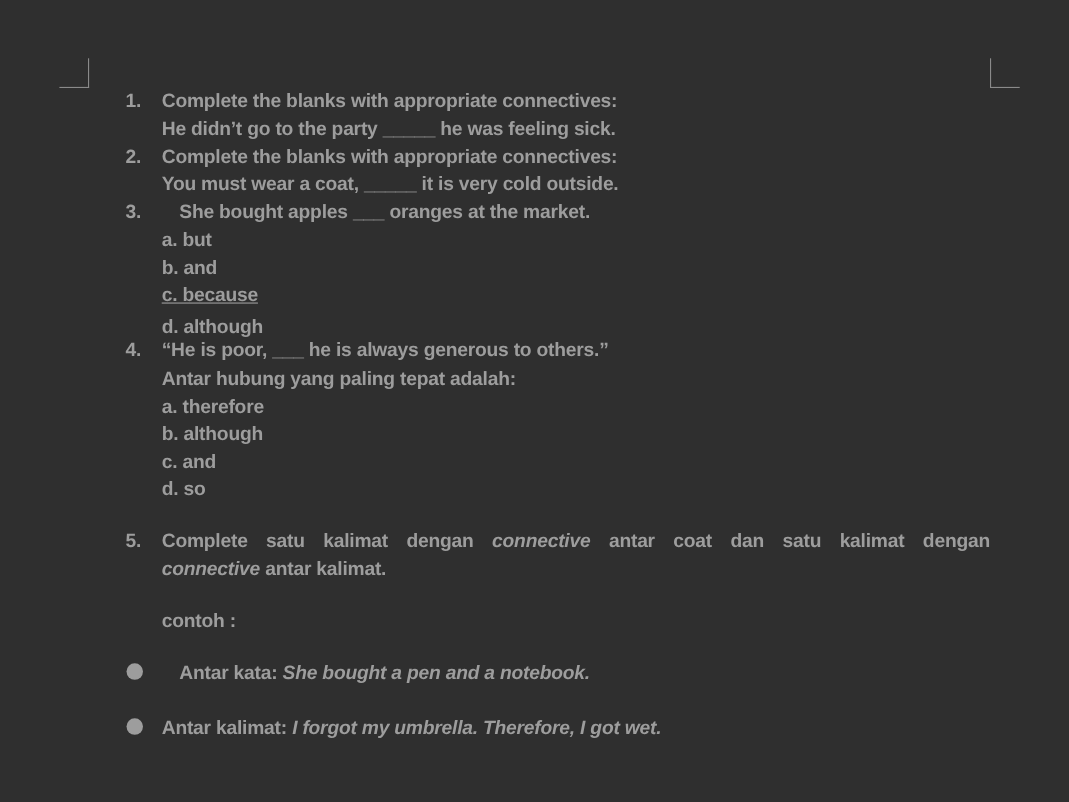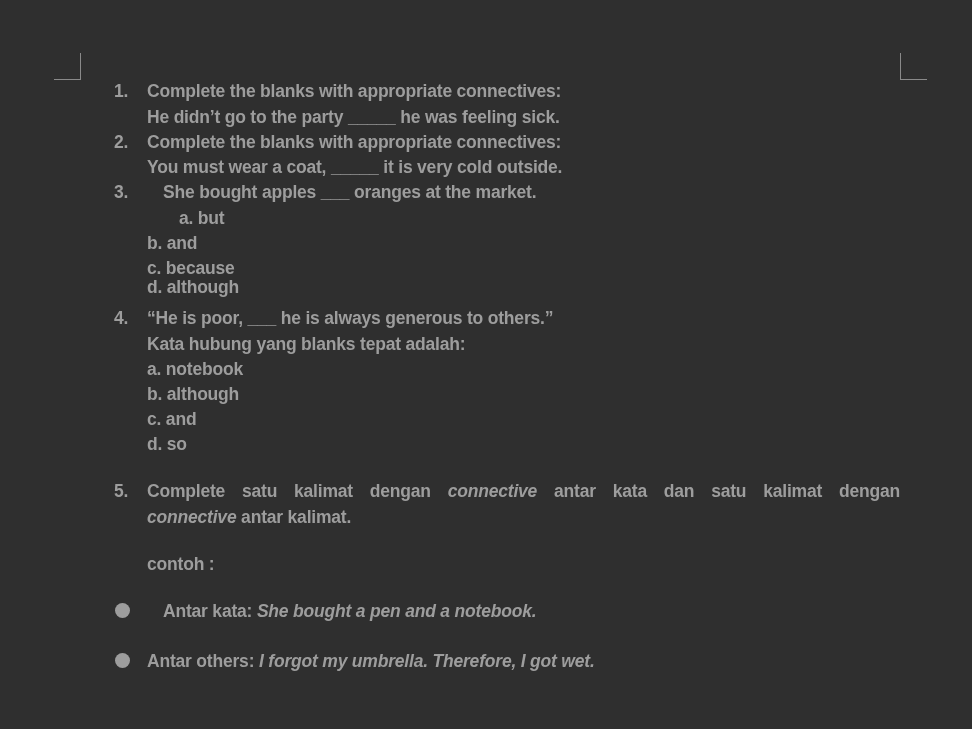--- a/index.html
+++ b/index.html
@@ -75,48 +75,48 @@
 <div class="num" style="top:80px;">1.</div>
 <div class="line" style="top:80px;">Complete the blanks with appropriate connectives:</div>
 <div class="line" style="top:106px;">He didn’t go to the party _____ he was feeling sick.</div>
 
 <div class="num" style="top:131px;">2.</div>
 <div class="line" style="top:131px;">Complete the blanks with appropriate connectives:</div>
 <div class="line" style="top:156px;text-align:right;">You must wear a coat, _____ it is very cold outside.</div>
 
 <div class="num" style="top:181px;">3.</div>
 <div class="line" style="top:181px;margin-left:16px;">She bought apples ___ oranges at the market.</div>
-<div class="line" style="top:207px;margin-left:32px;">a. but</div>
+<div class="line" style="top:207px;">a. but</div>
 <div class="line" style="top:232px;">b. and</div>
-<div class="line" style="top:257px;">c. because</div>
-<div class="line" style="top:276px;">d. although</div>
+<div class="line" style="top:257px;text-decoration:underline;">c. because</div>
+<div class="line" style="top:286px;">d. although</div>
 
 <div class="num" style="top:307px;">4.</div>
 <div class="line" style="top:307px;">“He is poor, ___ he is always generous to others.”</div>
-<div class="line" style="top:333px;">Kata hubung yang blanks tepat adalah:</div>
-<div class="line" style="top:358px;">a. notebook</div>
+<div class="line" style="top:333px;">Antar hubung yang paling tepat adalah:</div>
+<div class="line" style="top:358px;">a. therefore</div>
 <div class="line" style="top:383px;">b. although</div>
 <div class="line" style="top:408px;">c. and</div>
 <div class="line" style="top:433px;">d. so</div>
 
 <div class="num" style="top:480px;">5.</div>
 <div class="justify" style="top:480px;">
   <span>Complete satu kalimat dengan</span>
   <em>connective</em>
-  <span>antar kata dan satu kalimat dengan</span>
+  <span>antar coat dan satu kalimat dengan</span>
 </div>
 <div class="line" style="top:506px;">
   <em>connective</em>
   <span>antar kalimat.</span>
 </div>
 <div class="line" style="top:553px;">contoh :</div>
 
 <div class="bullet" style="top:603px;"></div>
 <div class="line" style="top:600px;margin-left:16px;">
   <span>Antar kata:</span>
   <em>She bought a pen and a notebook.</em>
 </div>
 
 <div class="bullet" style="top:653px;"></div>
 <div class="line" style="top:650px;">
-  <span>Antar others:</span>
+  <span>Antar kalimat:</span>
   <em>I forgot my umbrella. Therefore, I got wet.</em>
 </div>
 
 </body></html>

